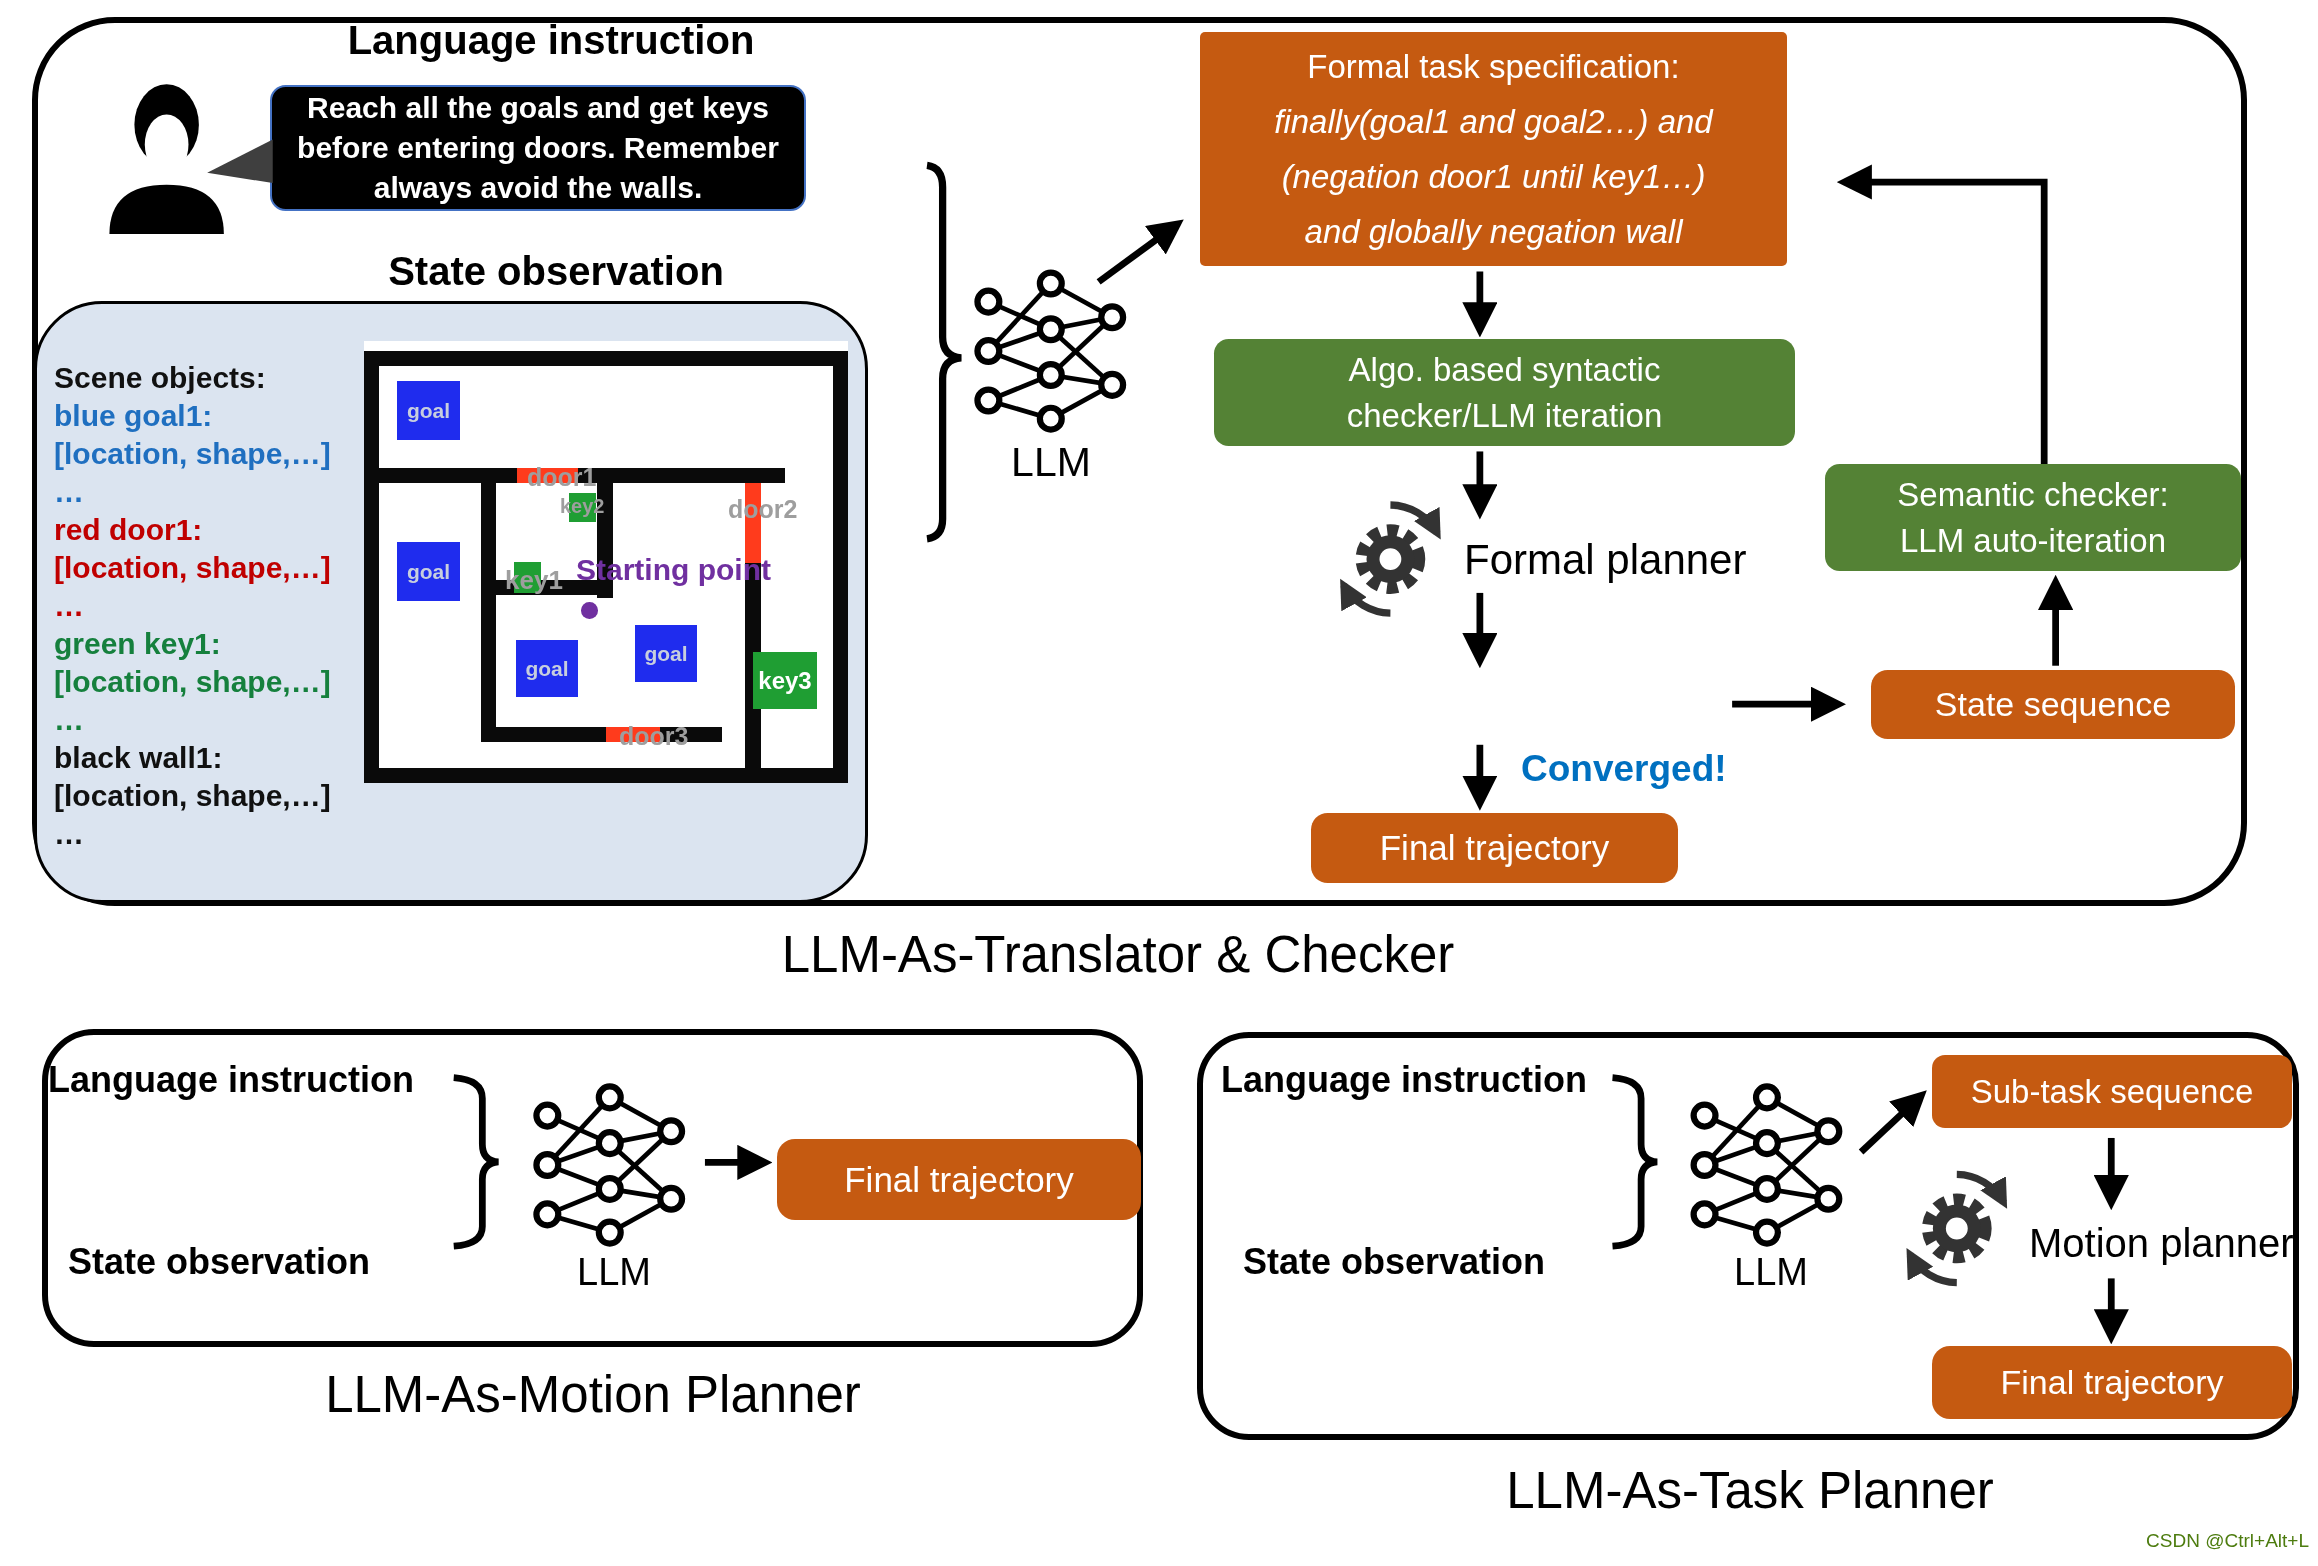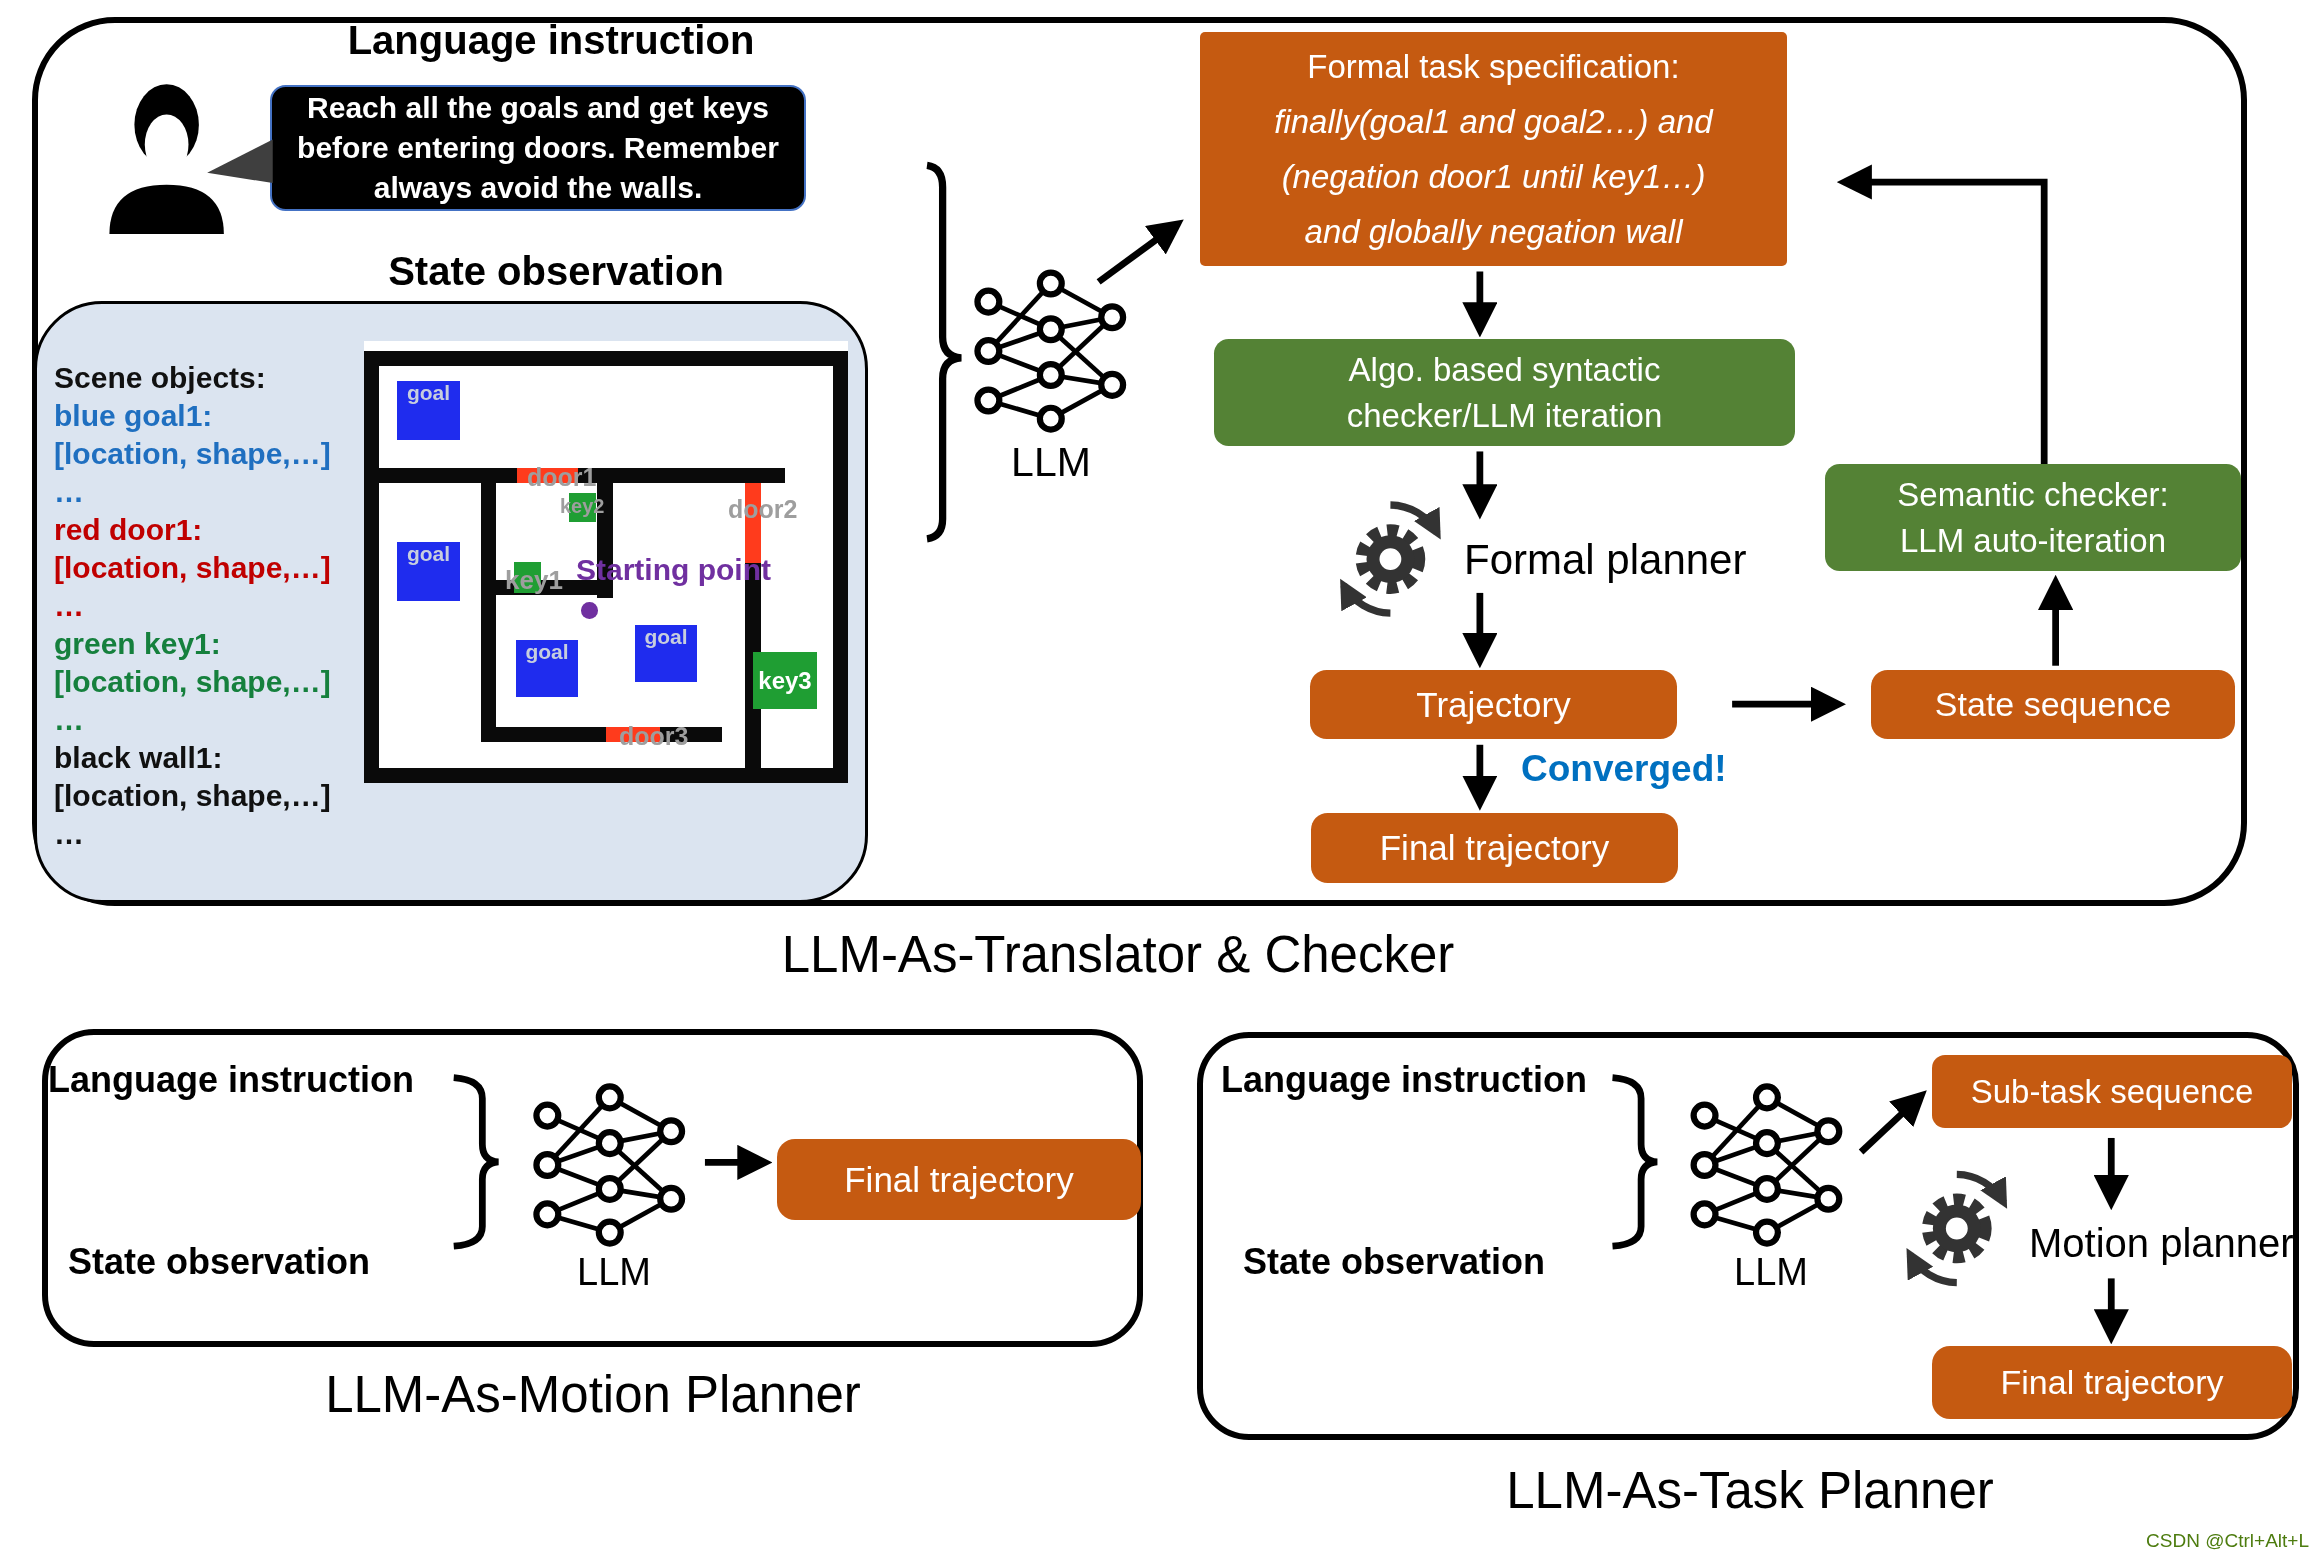--- a/index.html
+++ b/index.html
@@ -13,21 +13,21 @@
   .center{text-align:center;}
   .obox{position:absolute;background:#C55A11;color:#fff;display:flex;flex-direction:column;
         align-items:center;justify-content:center;border-radius:16.6px;}
   .gbox{position:absolute;background:#548235;color:#fff;display:flex;flex-direction:column;
         align-items:center;justify-content:center;border-radius:14.6px;}
   .caption{position:absolute;font-size:51px;color:#000;text-align:center;white-space:nowrap;}
   .scene-line{position:absolute;left:54px;font-size:30px;font-weight:700;white-space:nowrap;}
   .c-black{color:#111111;} .c-blue{color:#1f6fc0;} .c-red{color:#c00000;} .c-green{color:#15803d;}
   .wall{position:absolute;background:#0a0a0a;}
   .door{position:absolute;background:#ff3b1c;}
-  .goalbox{position:absolute;background:#1f2cee;display:flex;align-items:flex-start;justify-content:center;
+  .goalbox{position:absolute;background:#1f2cee;display:flex;align-items:center;justify-content:center;
            color:#c7cede;font-weight:700;font-size:21px;}
   .keybox{position:absolute;background:#1f9e33;}
   .mlabel{position:absolute;font-weight:700;white-space:nowrap;}
   .gray{color:#9e9e9e;}
   .llm-label{position:absolute;width:114px;text-align:center;font-size:40px;color:#000;}
   svg{position:absolute;left:0;top:0;}
   .bubble{position:absolute;background:#000000;border:2.1px solid #4472C4;border-radius:15.6px;
           color:#fff;font-weight:700;font-size:30px;line-height:40px;text-align:center;
           display:flex;flex-direction:column;justify-content:center;}
 </style>
@@ -122,23 +122,20 @@
     <div style="font-style:italic;">and globally negation wall</div>
   </div>
 
   <div class="gbox" style="left:1214px;top:339px;width:581px;height:107px;font-size:33px;line-height:46px;">
     <div>Algo. based syntactic</div>
     <div>checker/LLM iteration</div>
   </div>
 
   <div class="abs" style="left:1464px;top:536px;font-size:42px;white-space:nowrap;">Formal planner</div>
 
-  <div class="obox" style="left:1310px;top:670px;width:367px;height:69px;font-size:35px;">
-    <div>Trajectory</div>
-  </div>
 
   <div class="obox" style="left:1871px;top:670px;width:364px;height:69px;font-size:34px;">
     <div>State sequence</div>
   </div>
 
   <div class="gbox" style="left:1825px;top:464px;width:416px;height:107px;font-size:33px;line-height:46px;">
     <div>Semantic checker:</div>
     <div>LLM auto-iteration</div>
   </div>
 

